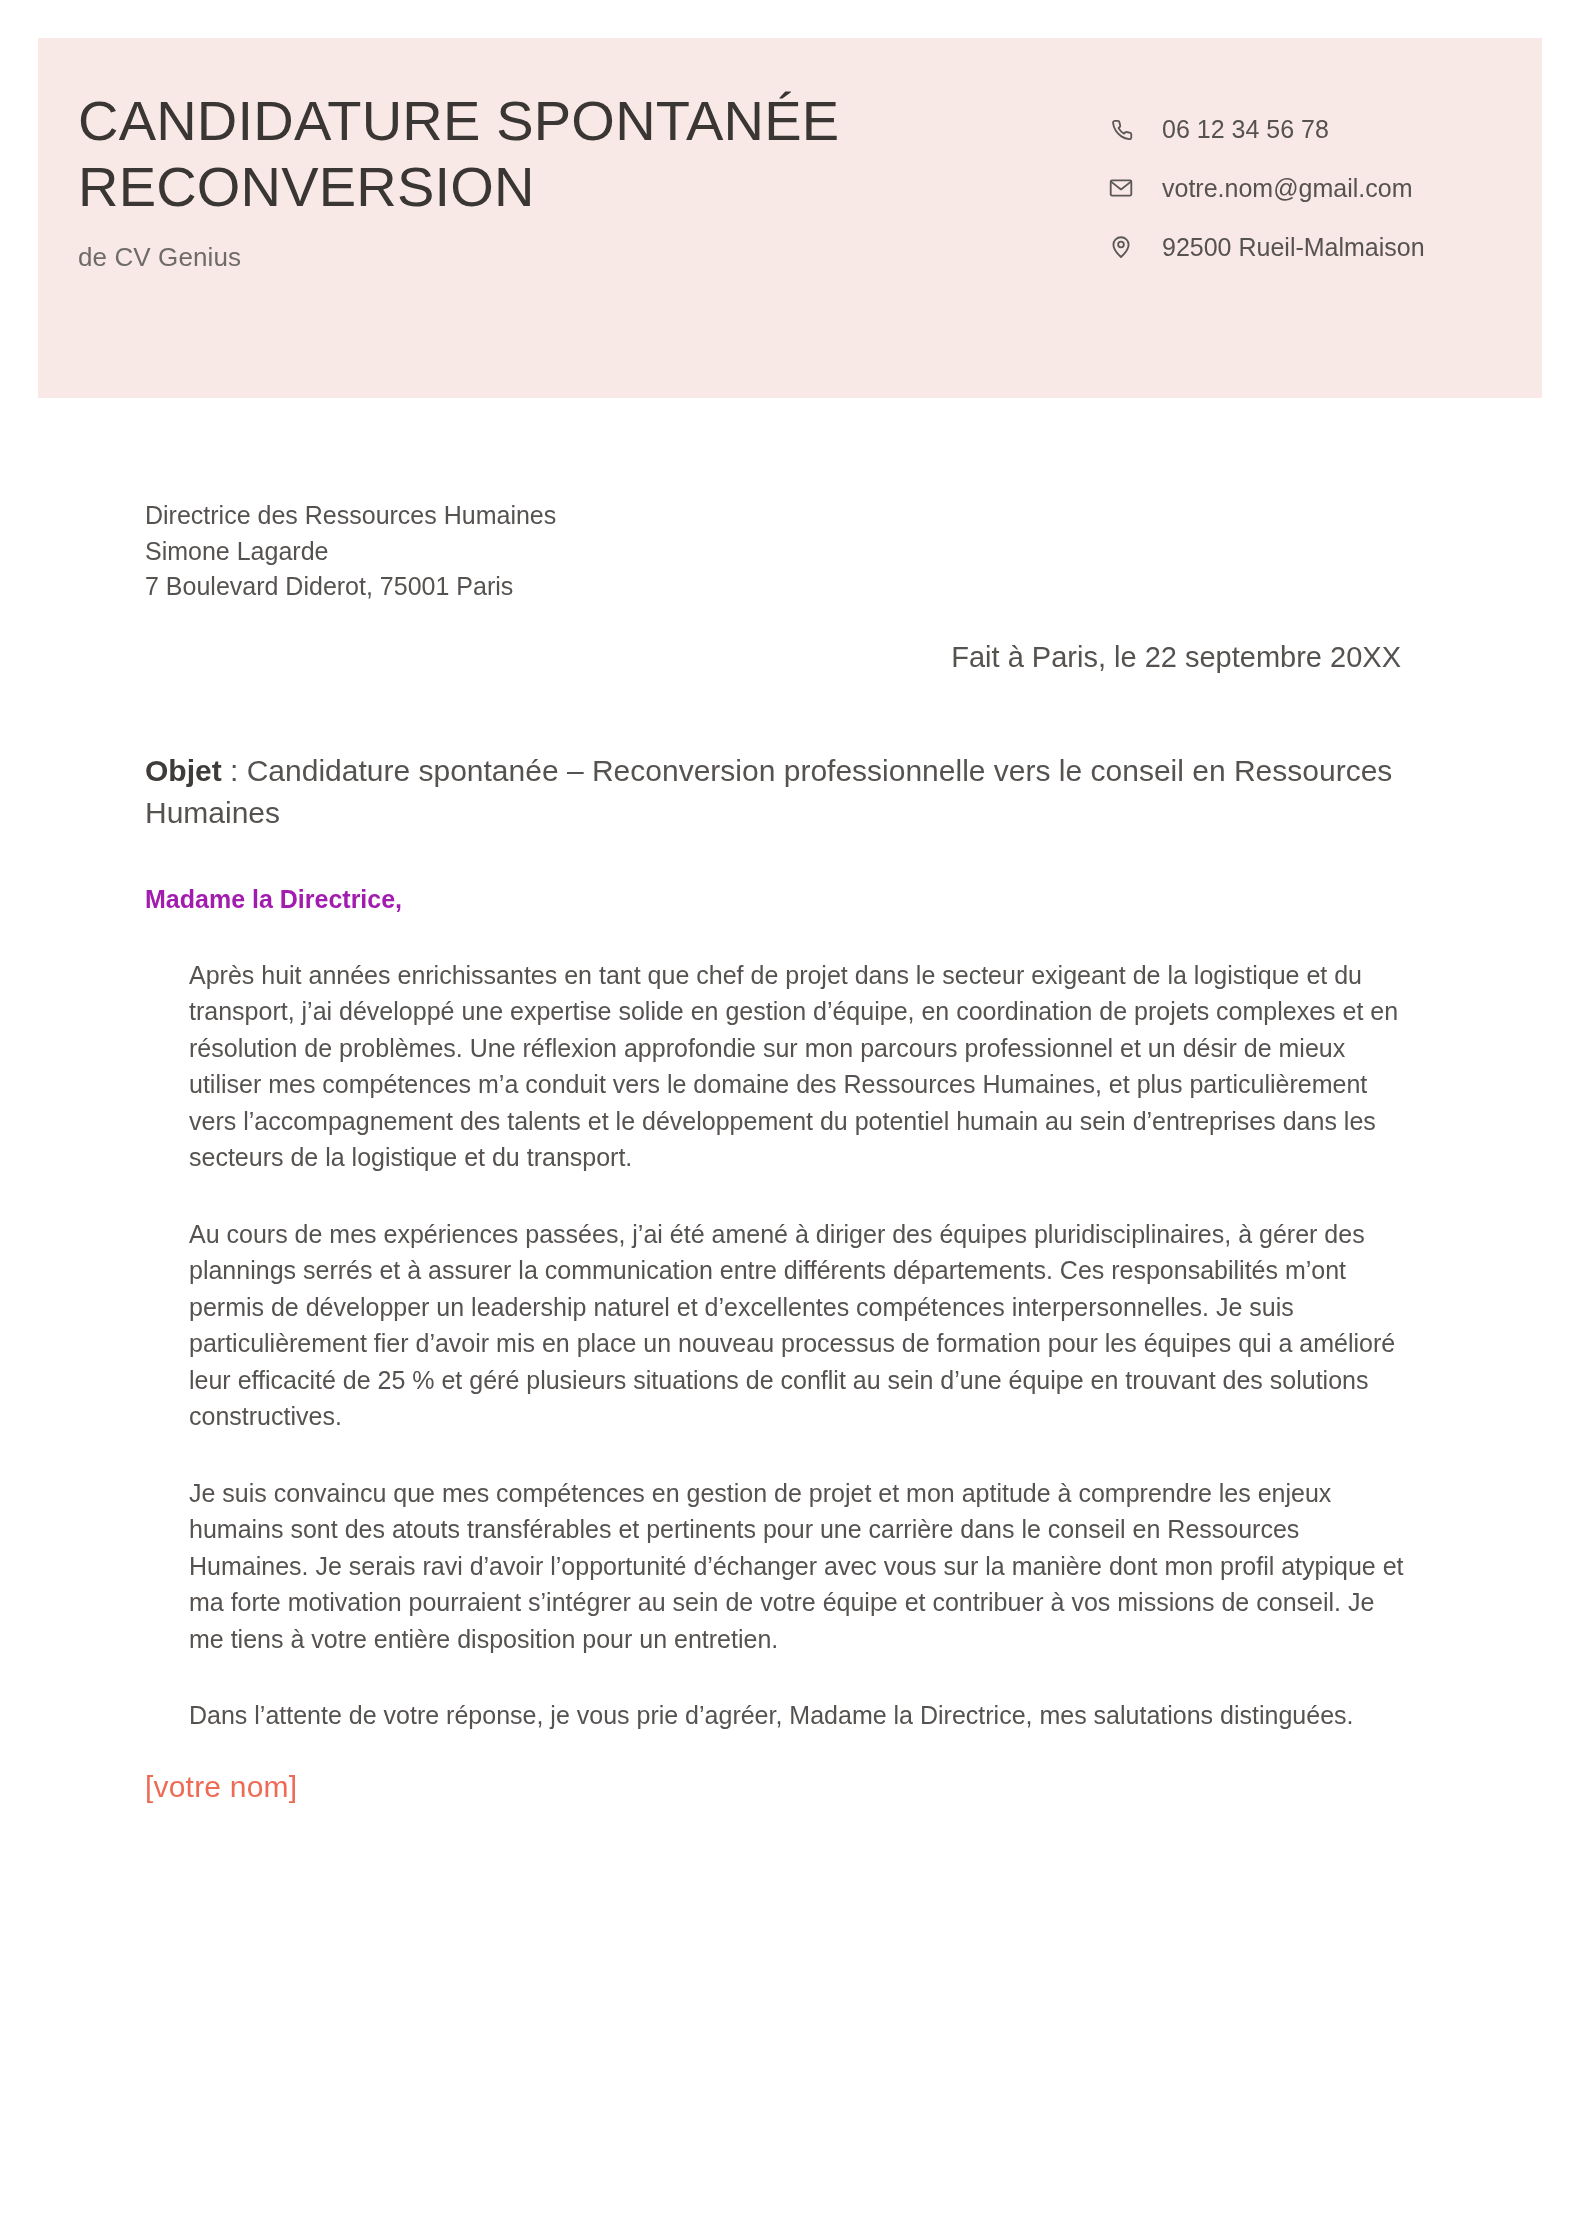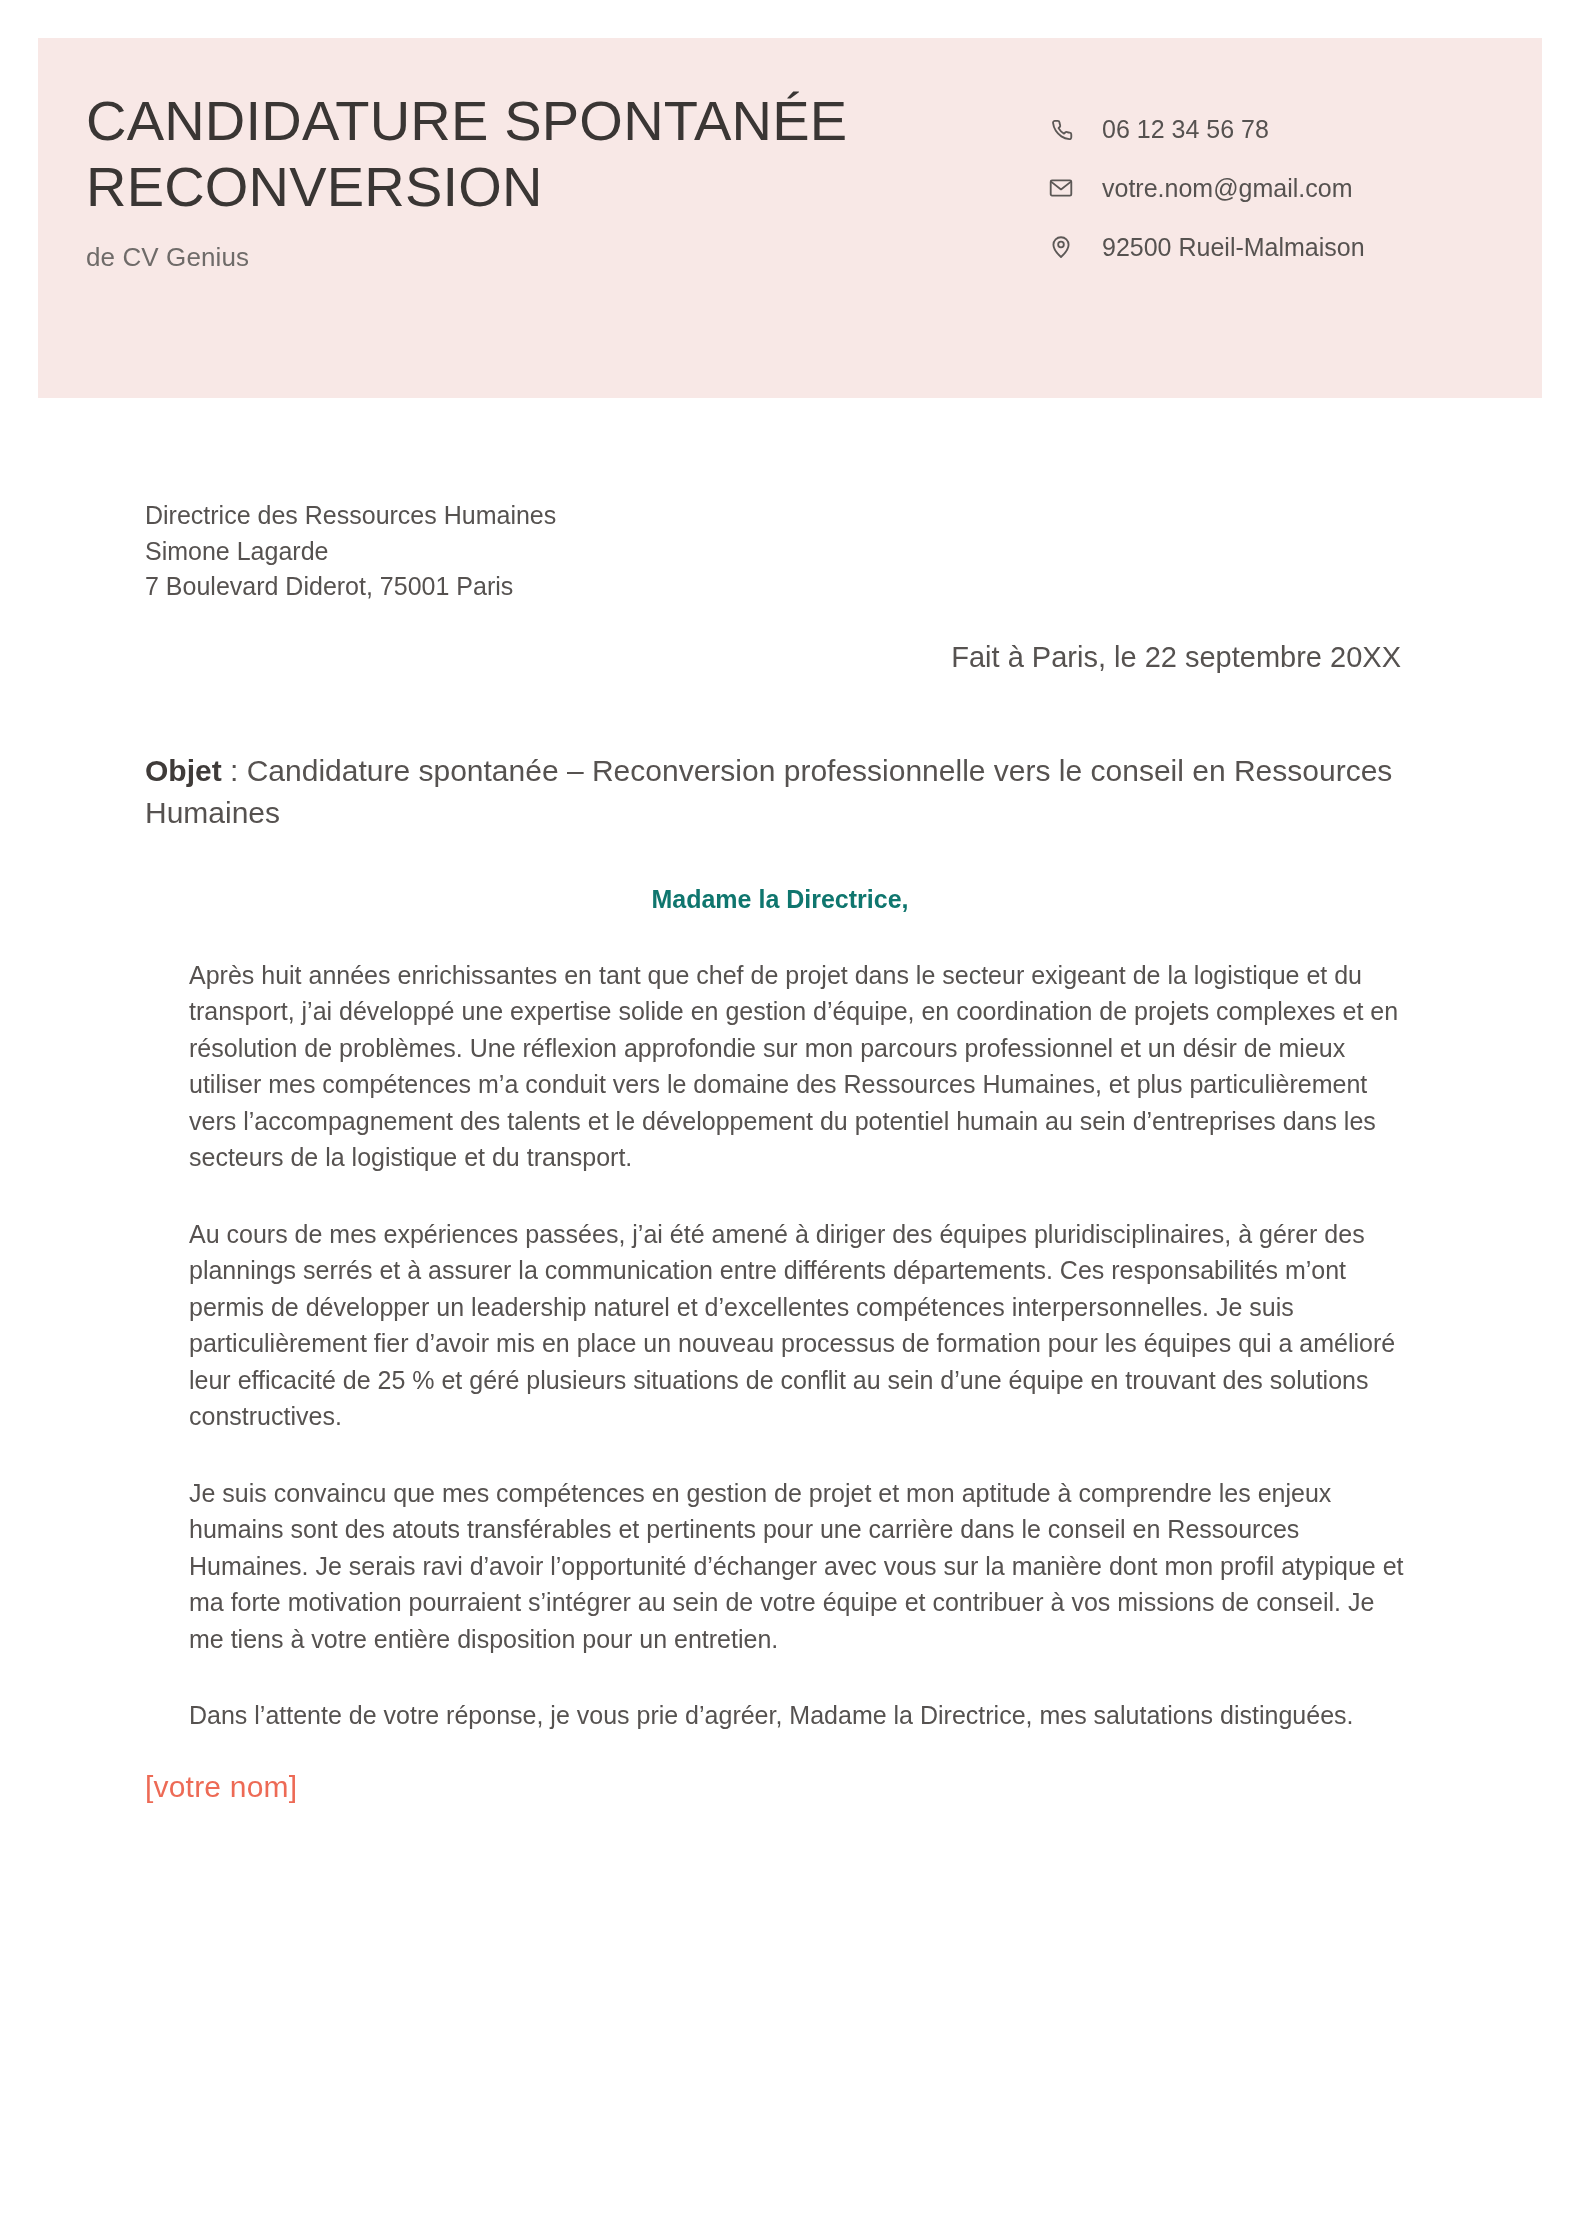--- a/index.html
+++ b/index.html
@@ -30,26 +30,27 @@
     left: 38px;
     top: 38px;
     width: 1504px;
     height: 360px;
     background: #f8e8e6;
     box-sizing: border-box;
   }
 
   .header-inner {
     position: absolute;
-    left: 48px;
+    left: 40px;
     top: 46px;
     right: 36px;
     display: flex;
     flex-direction: row;
     align-items: flex-start;
+    justify-content: space-between;
   }
 
   .header-left {
     width: 960px;
     padding-top: 4px;
   }
 
   .doc-title {
     font-size: 56px;
     line-height: 1.18;
@@ -134,23 +135,22 @@
 
   .subject-label {
     font-weight: bold;
     color: #3f3b39;
   }
 
   .salutation {
     margin-top: 47px;
     font-size: 25px;
     font-weight: bold;
-    color: #0f766e;
+    color: #a21caf;
     line-height: 1.4;
-    text-align: center;
   }
 
   .body-para {
     margin-top: 40px;
     font-size: 25px;
     line-height: 1.46;
     color: #565250;
     text-align: left;
     margin-left: 44px;
   }

